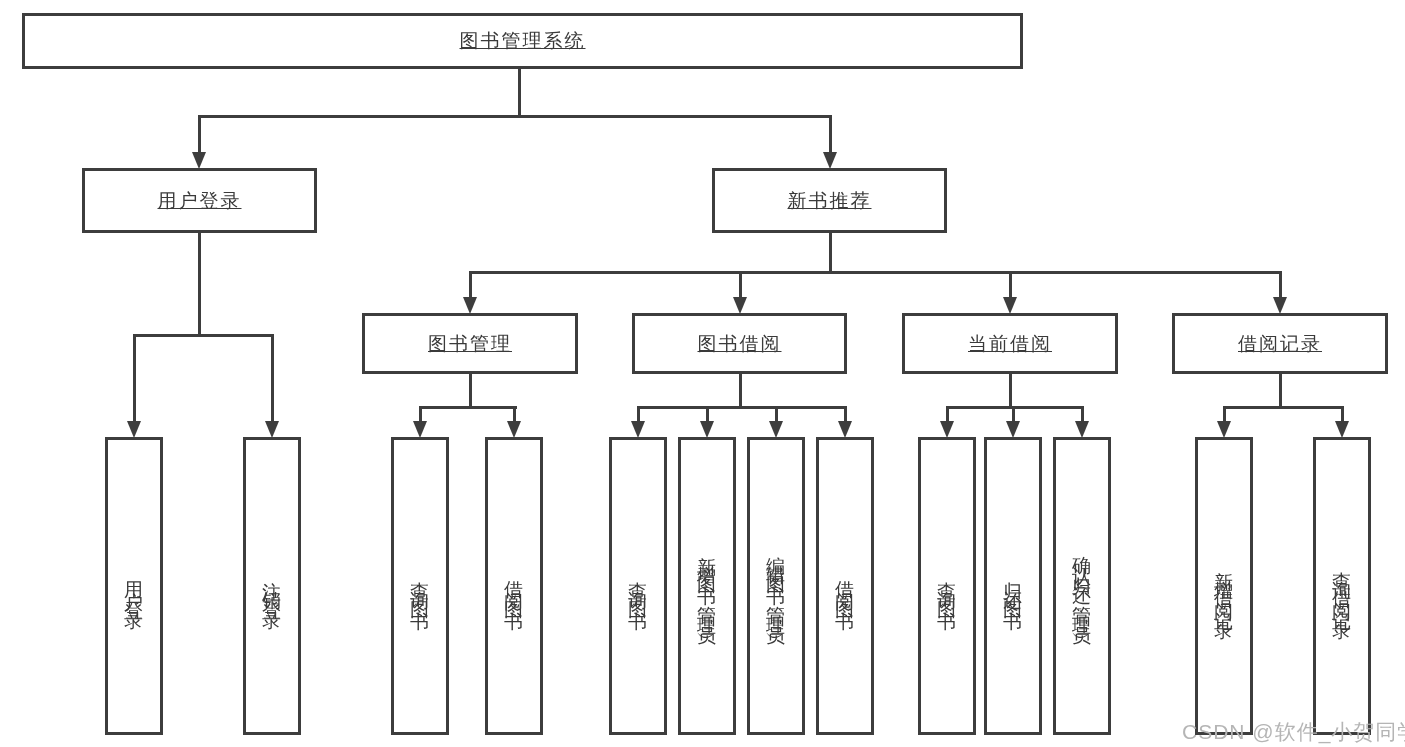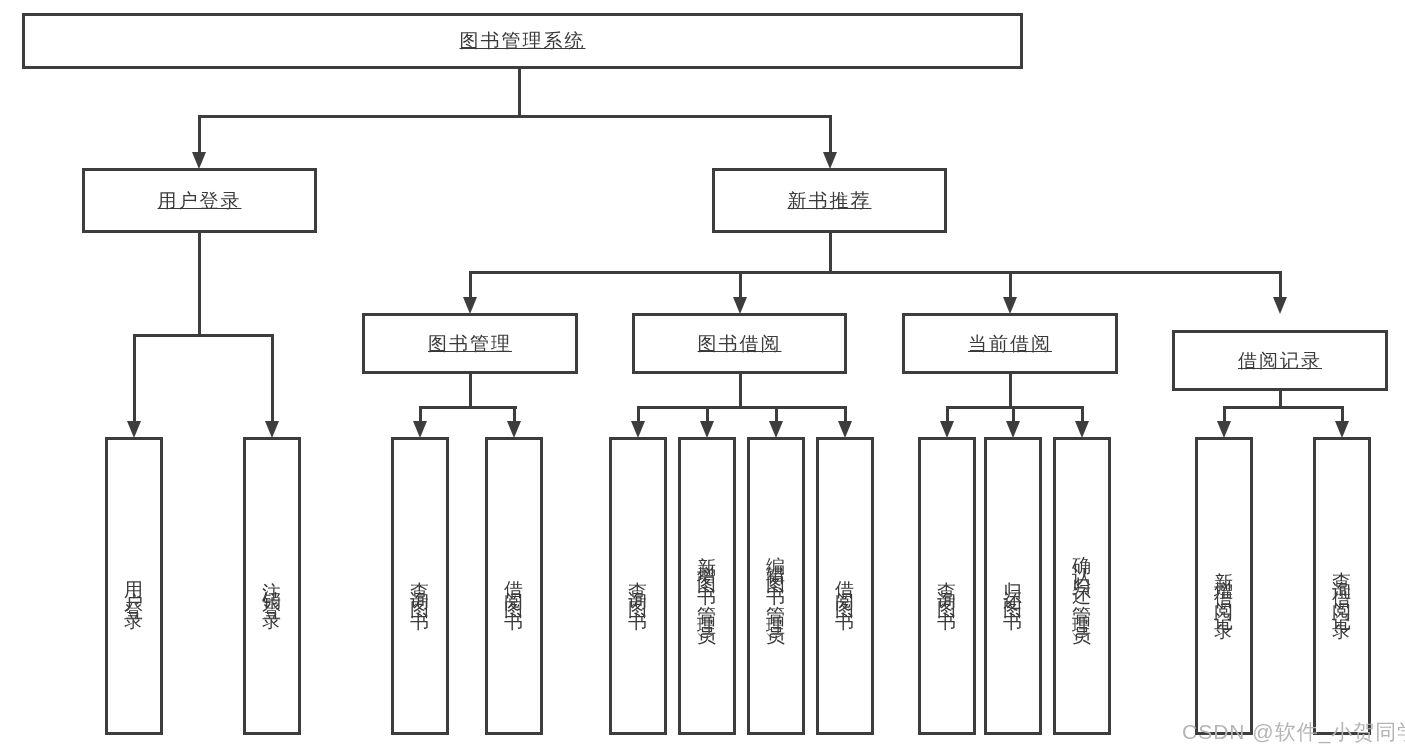--- a/index.html
+++ b/index.html
@@ -136,21 +136,21 @@
 
   <div class="box h" style="left:362px;top:313px;width:216px;height:61px">
     <span>图书管理</span>
   </div>
   <div class="box h" style="left:902px;top:313px;width:216px;height:61px">
     <span>当前借阅</span>
   </div>
   <div class="box h" style="left:632px;top:313px;width:215px;height:61px">
     <span>图书借阅</span>
   </div>
-  <div class="box h" style="left:1172px;top:330px;width:216px;height:61px">
+  <div class="box h" style="left:1172px;top:313px;width:216px;height:61px">
     <span>借阅记录</span>
   </div>
 
   <div class="box v" style="left:105px;top:437px;width:58px;height:298px">
     <span>用户登录</span>
   </div>
   <div class="box v" style="left:243px;top:437px;width:58px;height:298px">
     <span>注销登录</span>
   </div>
 

